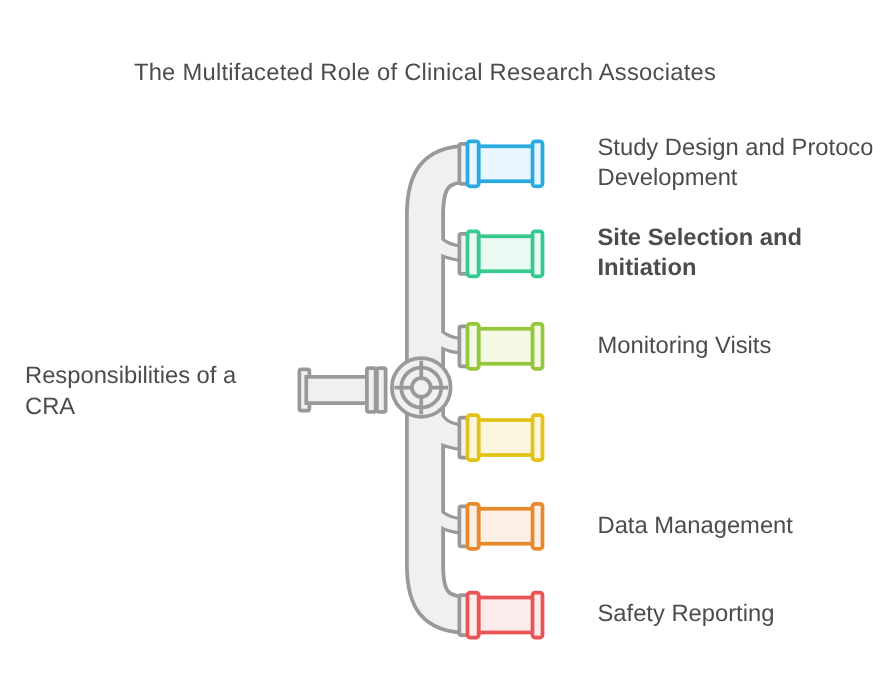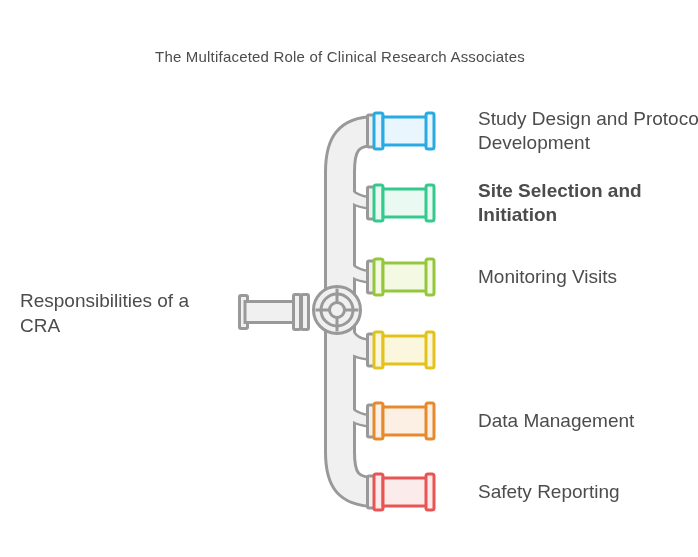--- a/index.html
+++ b/index.html
@@ -5,21 +5,21 @@
   html,body{margin:0;padding:0;}
   body{
     width:698px;height:557px;background:#ffffff;overflow:hidden;
     font-family:"Liberation Sans", sans-serif;
     -webkit-font-smoothing:antialiased;
   }
   .stage{position:relative;width:698px;height:557px;background:#ffffff;}
   svg.plumb{position:absolute;left:0;top:0;width:698px;height:557px;}
   .title{
     position:absolute;left:0;right:18px;top:48px;
-    text-align:center;font-size:15px;color:#4c4c4c;letter-spacing:.2px;
+    text-align:center;font-size:19px;color:#4c4c4c;letter-spacing:.2px;
   }
   .center-label{
     position:absolute;left:20px;width:195px;top:288px;
     text-align:left;font-size:19px;line-height:25px;color:#4c4c4c;
   }
   .item-label{
     position:absolute;left:478px;width:235px;height:60px;
     display:flex;align-items:center;
     font-size:19px;line-height:24px;color:#4c4c4c;
   }

